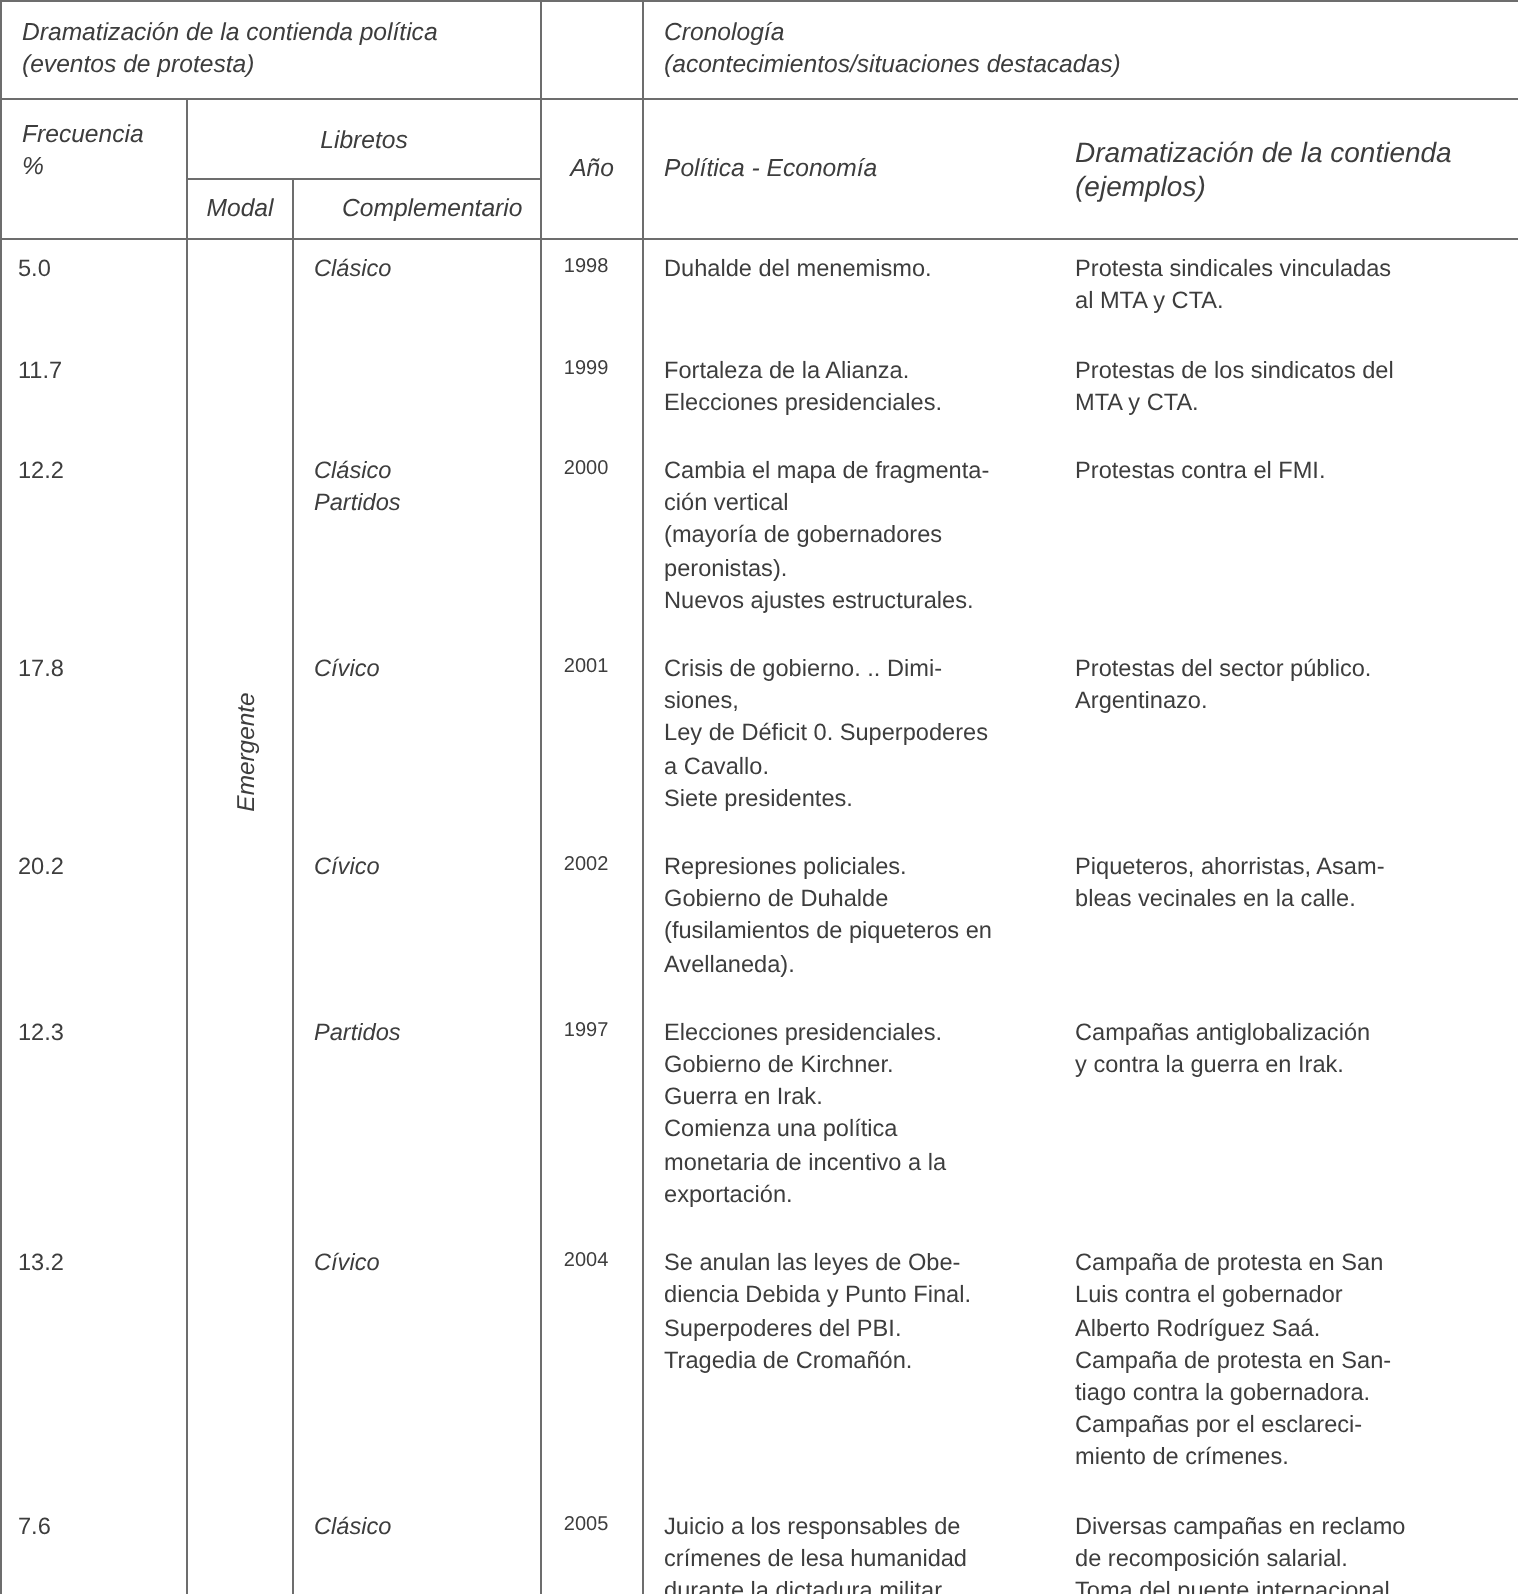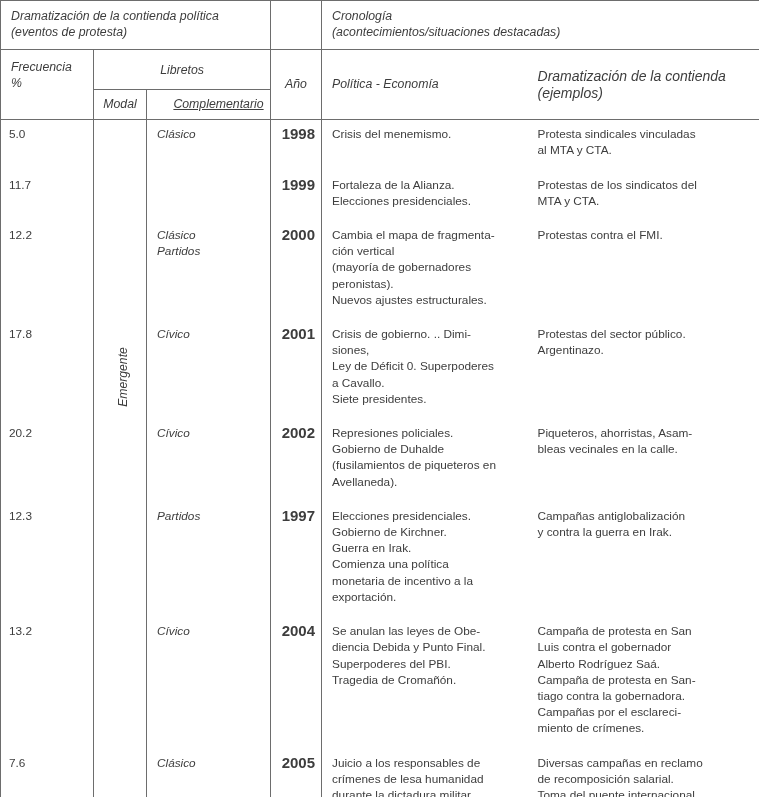--- a/index.html
+++ b/index.html
@@ -77,21 +77,21 @@
     padding: 12px 4px 11px 4px;
     font-size: 12.3px;
   }
   .cell-modal-head,
   .cell-compl-head {
     font-style: italic;
     text-align: center;
     padding: 6px 4px 7px 4px;
     font-size: 12.3px;
   }
-  .cell-compl-head { padding-left: 24px; text-align: center; text-decoration: underline; }
+  .cell-compl-head { padding-left: 24px; text-align: left; }
   .cell-anio-head {
     font-style: italic;
     text-align: center;
     vertical-align: middle;
     font-size: 12.3px;
   }
   .cell-pol-head {
     font-style: italic;
     padding: 10px 10px 10px 10px;
     vertical-align: middle;
@@ -103,21 +103,21 @@
     padding: 10px 27px 10px 6px;
     vertical-align: middle;
     font-size: 14px;
     line-height: 16.4px;
   }
 
   
   .c-freq   { padding: 4px 6px 4px 8px; font-size: 11.8px; margin-left: 15px; }
   .c-modal  { padding: 0; }
   .c-script { padding: 4px 6px 4px 10px; font-style: italic; font-size: 11.8px; }
-  .c-year   { padding: 4px 6px 4px 0; text-align: right; font-size: 15px; font-weight: bold; }
+  .c-year   { padding: 4px 6px 4px 0; text-align: center; font-size: 10px; }
   .c-pol    { padding: 4px 8px 4px 10px; font-size: 11.8px; }
   .c-dram   { padding: 4px 8px 4px 6px; font-size: 11.8px; }
 
   .c-pol .ln, .c-dram .ln, .c-script .ln { display: block; }
 
   .rowpad-1998 td { padding-top: 6px; }
   .rowpad-last td { padding-bottom: 10px; }
   .gap-before td { padding-top: 14px; }
 
   .emergente-layer {
@@ -196,21 +196,21 @@
     <tbody>
 
       <tr class="rowpad-1998">
         <td class="c-freq rule-r">5.0</td>
         <td class="c-modal rule-r" rowspan="8"></td>
         <td class="c-script rule-r">
           <span class="ln">Clásico</span>
         </td>
         <td class="c-year rule-r">1998</td>
         <td class="c-pol rule-l">
-          <span class="ln">Crisis del menemismo.</span>
+          <span class="ln">Duhalde del menemismo.</span>
         </td>
         <td class="c-dram">
           <span class="ln">Protesta sindicales vinculadas</span>
           <span class="ln">al MTA y CTA.</span>
         </td>
       </tr>
 
       <tr class="gap-before">
         <td class="c-freq rule-r">11.7</td>
         <td class="c-script rule-r"></td>

